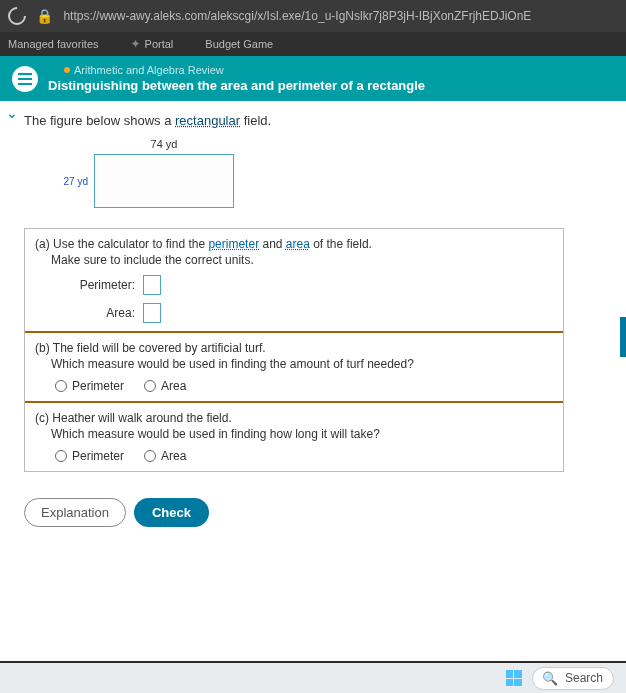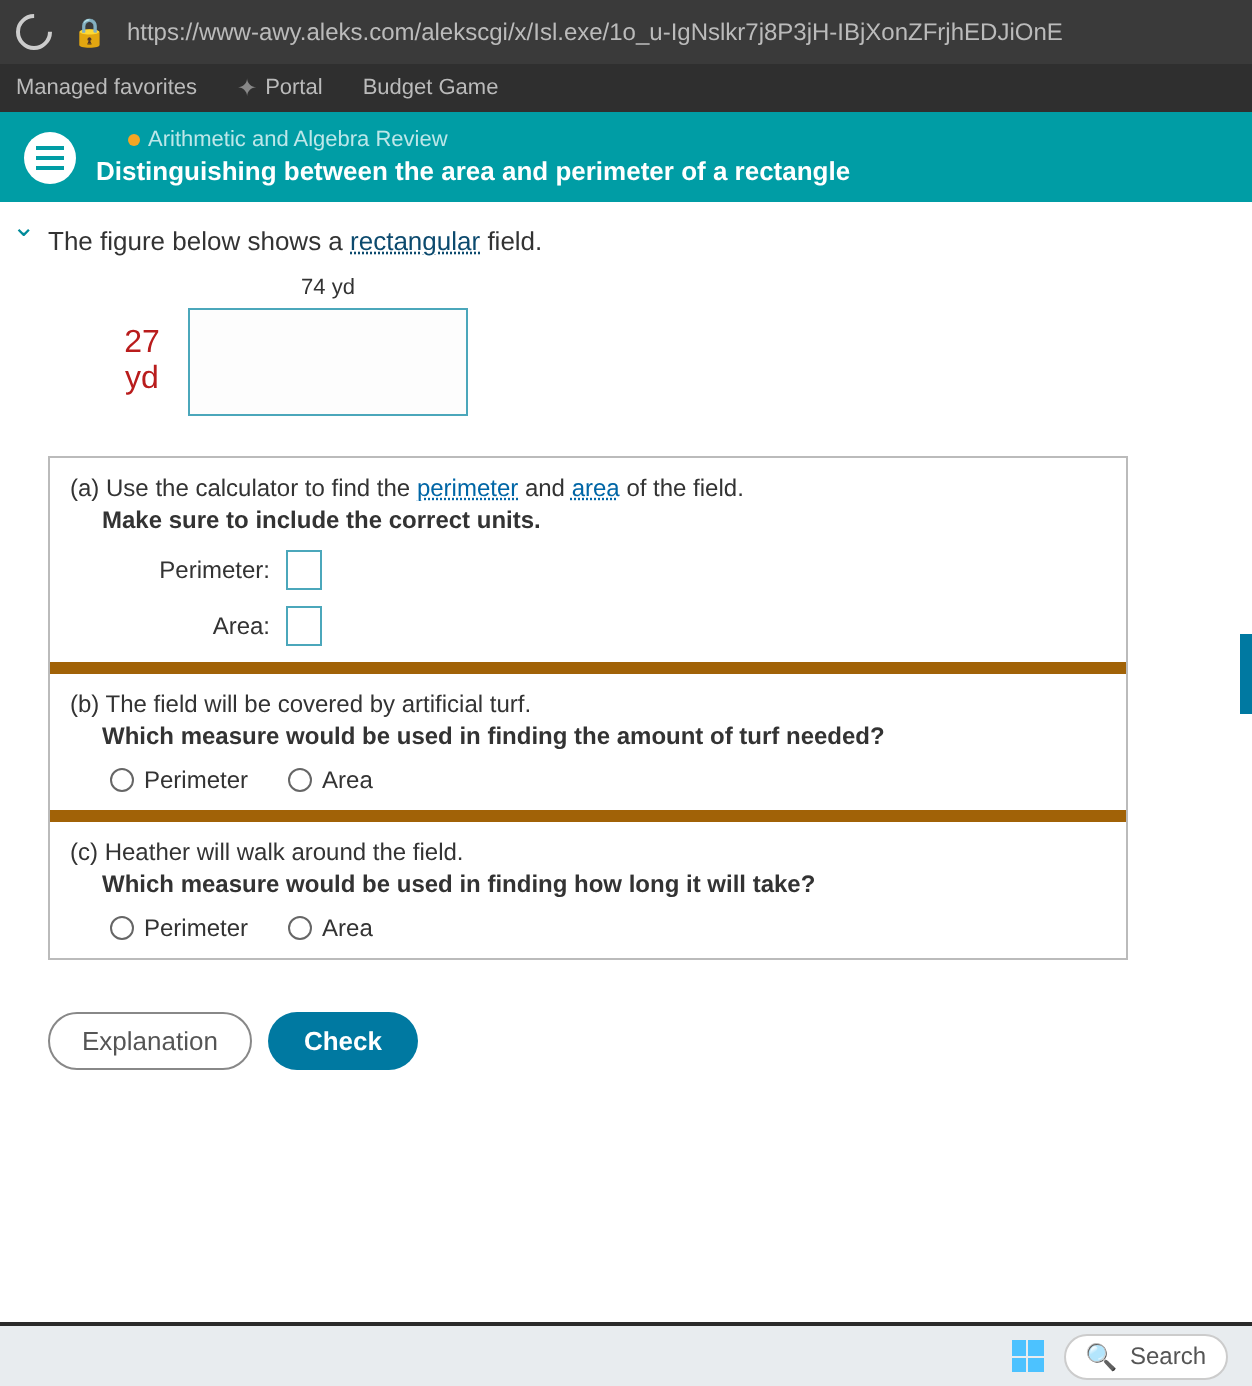--- a/index.html
+++ b/index.html
@@ -4,48 +4,48 @@
 <style>
   * { box-sizing: border-box; margin: 0; padding: 0; }
   html, body { width: 626px; height: 693px; font-family: Arial, sans-serif; overflow: hidden; }
   body { background: #2a2a2a; }
 
   .browser-bar { background: #3a3a3a; height: 32px; display: flex; align-items: center; padding: 0 8px; gap: 10px; color: #ccc; font-size: 12px; }
   .browser-bar .refresh { width: 18px; height: 18px; border: 2px solid #ccc; border-radius: 50%; border-top-color: transparent; transform: rotate(45deg); flex-shrink: 0; }
   .browser-bar .lock { font-size: 14px; color: #bbb; flex-shrink: 0; }
   .browser-bar .url { color: #bbb; white-space: nowrap; overflow: hidden; text-align: center; }
 
-  .bookmarks { background: #2f2f2f; height: 24px; display: flex; align-items: center; padding: 0 8px; gap: 20px; color: #bbb; font-size: 11px; }
+  .bookmarks { background: #2f2f2f; height: 24px; display: flex; align-items: center; padding: 0 8px; gap: 32px; color: #bbb; font-size: 11px; }
   .bookmarks .fav { display: flex; align-items: center; gap: 4px; }
   .bookmarks .star { color: #888; font-size: 12px; }
 
   .header { background: #009da5; color: #fff; display: flex; align-items: center; padding: 8px 12px; gap: 10px; }
   .hamburger { width: 26px; height: 26px; background: #fff; border-radius: 50%; display: flex; flex-direction: column; justify-content: center; align-items: center; gap: 3px; flex-shrink: 0; }
   .hamburger span { width: 14px; height: 2px; background: #009da5; }
   .header-text { font-size: 11px; }
   .header-text .sub { color: #bde7e9; display: flex; align-items: center; gap: 4px; padding-left: 16px; }
   .header-text .sub .dot { width: 6px; height: 6px; background: #f5a623; border-radius: 50%; }
   .header-text .main { font-weight: bold; font-size: 13px; margin-top: 2px; }
 
   .content { background: #fff; height: 560px; padding: 12px 8px 12px 24px; position: relative; }
   .chevron { position: absolute; left: 6px; top: 4px; font-size: 14px; color: #008b9a; cursor: pointer; }
 
   .prompt { font-size: 13px; color: #333; margin-bottom: 10px; }
   .prompt .link { color: #0c4a6e; text-decoration: underline dotted; }
 
   .figure { margin: 6px 0 20px 30px; }
   .figure .top-label { text-align: center; width: 140px; margin-left: 40px; font-size: 11px; color: #333; margin-bottom: 4px; }
   .figure .row { display: flex; align-items: center; }
-  .figure .side-label { width: 40px; text-align: center; padding-right: 6px; font-size: 16px; color: #b91c1c; }
+  .figure .side-label { width: 40px; text-align: right; padding-right: 6px; font-size: 10px; color: #1d4ed8; }
   .figure .rect { width: 140px; height: 54px; border: 1.5px solid #4ba7bb; background: #fdfdfd; }
 
   .qtable { border: 1px solid #bbb; width: 540px; margin-bottom: 26px; font-size: 12px; color: #333; }
-  .qcell { border-bottom: 6px solid #a16207; padding: 8px 10px; }
+  .qcell { border-bottom: 2px solid #a16207; padding: 8px 10px; }
   .qcell:last-child { border-bottom: none; }
-  .qcell .indent { padding-left: 16px; margin-top: 2px; font-weight: bold; }
+  .qcell .indent { padding-left: 16px; margin-top: 2px; }
   .qcell .link { color: #0066a6; text-decoration: underline dotted; }
   .ansrow { display: flex; align-items: center; gap: 8px; margin-top: 8px; padding-left: 30px; }
   .ansrow .alabel { width: 70px; text-align: right; font-size: 12px; }
   .ansbox { width: 18px; height: 20px; border: 1.5px solid #4ba7bb; }
   .radios { display: flex; gap: 20px; margin-top: 8px; padding-left: 20px; }
   .radio-opt { display: flex; align-items: center; gap: 5px; }
   .radio-circle { width: 12px; height: 12px; border: 1.5px solid #666; border-radius: 50%; }
 
   .btnrow { display: flex; gap: 8px; }
   .btn-outline { border: 1.5px solid #888; color: #555; background: #fff; border-radius: 16px; padding: 6px 16px; font-size: 13px; cursor: pointer; }

